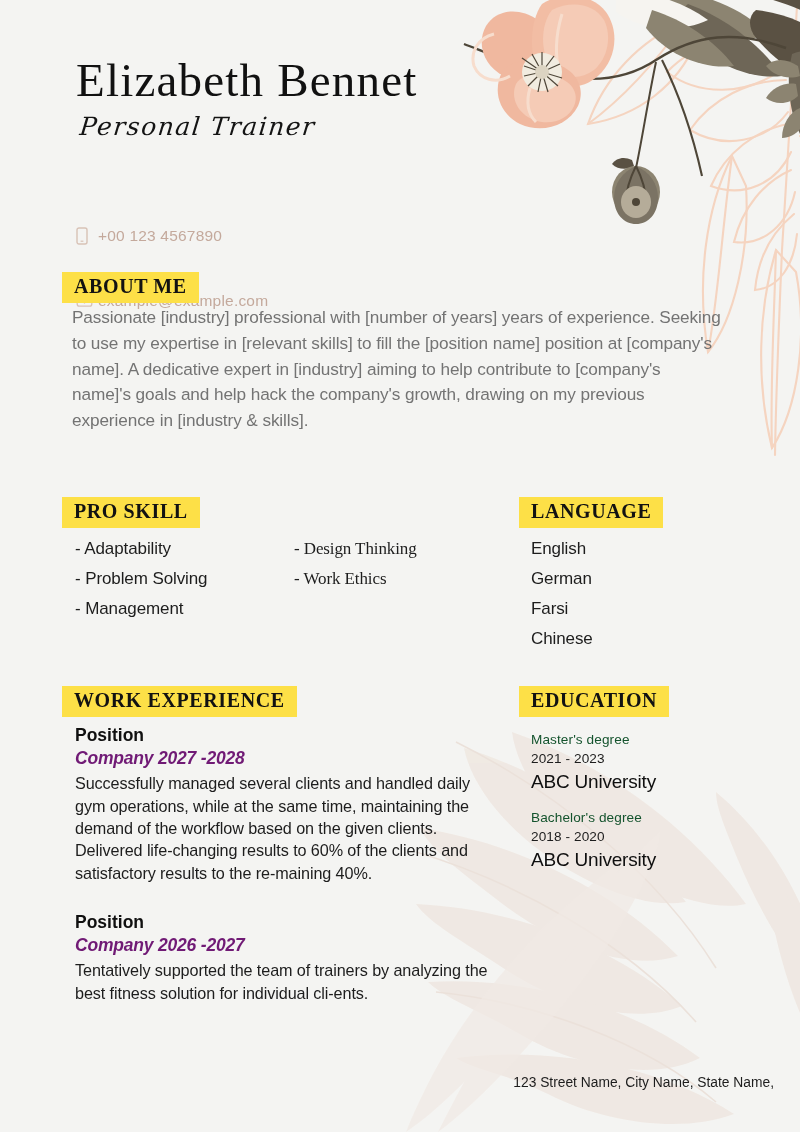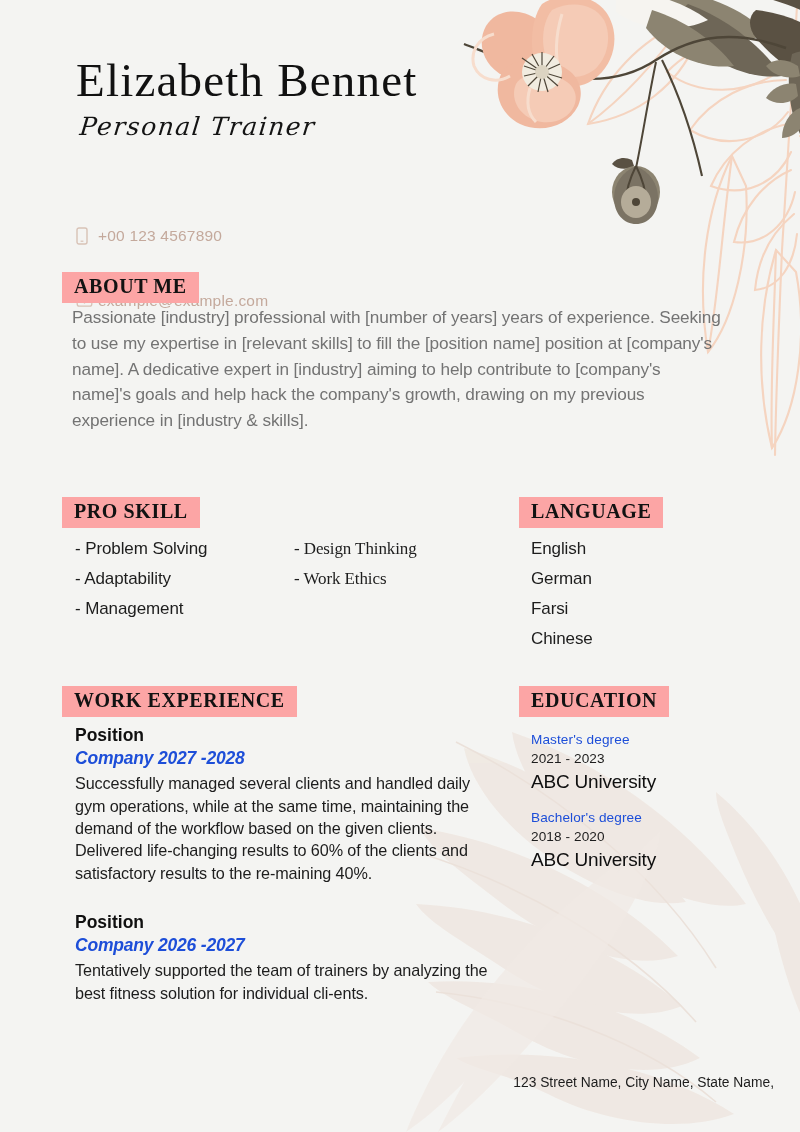--- a/index.html
+++ b/index.html
@@ -39,21 +39,21 @@
   .contact-row{display:flex;align-items:center;height:24px;margin-bottom:2px;margin-top:41px;}
   .contact-ico{width:22px;height:20px;display:flex;align-items:center;justify-content:flex-start;}
   .contact-txt{
     font-size:15.5px;color:#c4a99c;letter-spacing:.2px;
     font-family:"Liberation Sans",sans-serif;
   }
 
   
   .badge{
     position:absolute;
-    background:#fca5a5;
+    background:#fde047;
     display:inline-block;
     padding:3px 12px 4px 12px;
     font-family:"Liberation Serif", serif;
     font-size:20px;font-weight:700;letter-spacing:.6px;
     color:#121212;line-height:1.18;
     white-space:nowrap;
   }
 
   
   .para{
@@ -62,25 +62,25 @@
     color:#737373;letter-spacing:-.1px;
   }
 
   .list{position:absolute;}
   .list div{
     font-size:17px;line-height:1.76;color:#1d1d1d;letter-spacing:-.1px;
   }
 
   .exp{position:absolute;}
   .exp-pos{font-size:17.5px;font-weight:700;color:#101010;line-height:1.3;}
-  .exp-co{font-size:17.5px;font-style:italic;font-weight:600;color:#1d4ed8;line-height:1.35;letter-spacing:-.2px;}
+  .exp-co{font-size:17.5px;font-style:italic;font-weight:600;color:#701a75;line-height:1.35;letter-spacing:-.2px;}
   .exp-desc{font-size:16.2px;line-height:1.38;color:#1d1d1d;margin-top:2px;letter-spacing:-.1px;}
 
   .edu{position:absolute;}
-  .edu-deg{font-size:13.6px;color:#1d4ed8;line-height:1.42;letter-spacing:.1px;}
+  .edu-deg{font-size:13.6px;color:#14532d;line-height:1.42;letter-spacing:.1px;}
   .edu-yr{font-size:13.6px;color:#1d1d1d;line-height:1.42;letter-spacing:.1px;}
   .edu-uni{font-size:19px;color:#0f0f0f;line-height:1.3;margin-top:1px;letter-spacing:-.2px;}
 
   .footer{
     position:absolute;right:62px;bottom:38px;
     text-align:right;font-size:13.8px;line-height:1.5;color:#1d1d1d;
   }
 </style>
 </head>
 <body>
@@ -220,22 +220,22 @@
       </span>
       <span class="contact-txt">example@example.com</span>
     </div>
   </div>
 
   <div class="badge" style="left:62px;top:272px;">ABOUT ME</div>
   <div class="para" style="left:72px;top:305px;width:652px;">Passionate [industry] professional with [number of years] years of experience. Seeking to use my expertise in [relevant skills] to fill the [position name] position at [company's name]. A dedicative expert in [industry] aiming to help contribute to [company's name]'s goals and help hack the company's growth, drawing on my previous experience in [industry &amp; skills].</div>
 
   <div class="badge" style="left:62px;top:497px;">PRO SKILL</div>
   <div class="list" style="left:75px;top:534px;width:210px;">
+    <div>- Adaptability</div>
     <div>- Problem Solving</div>
-    <div>- Adaptability</div>
     <div>- Management</div>
   </div>
   <div class="list" style="left:294px;top:534px;width:210px;font-family:Liberation Serif, serif;">
     <div>- Design Thinking</div>
     <div>- Work Ethics</div>
   </div>
 
   <div class="badge" style="left:519px;top:497px;">LANGUAGE</div>
   <div class="list" style="left:531px;top:534px;width:200px;">
     <div>English</div>

